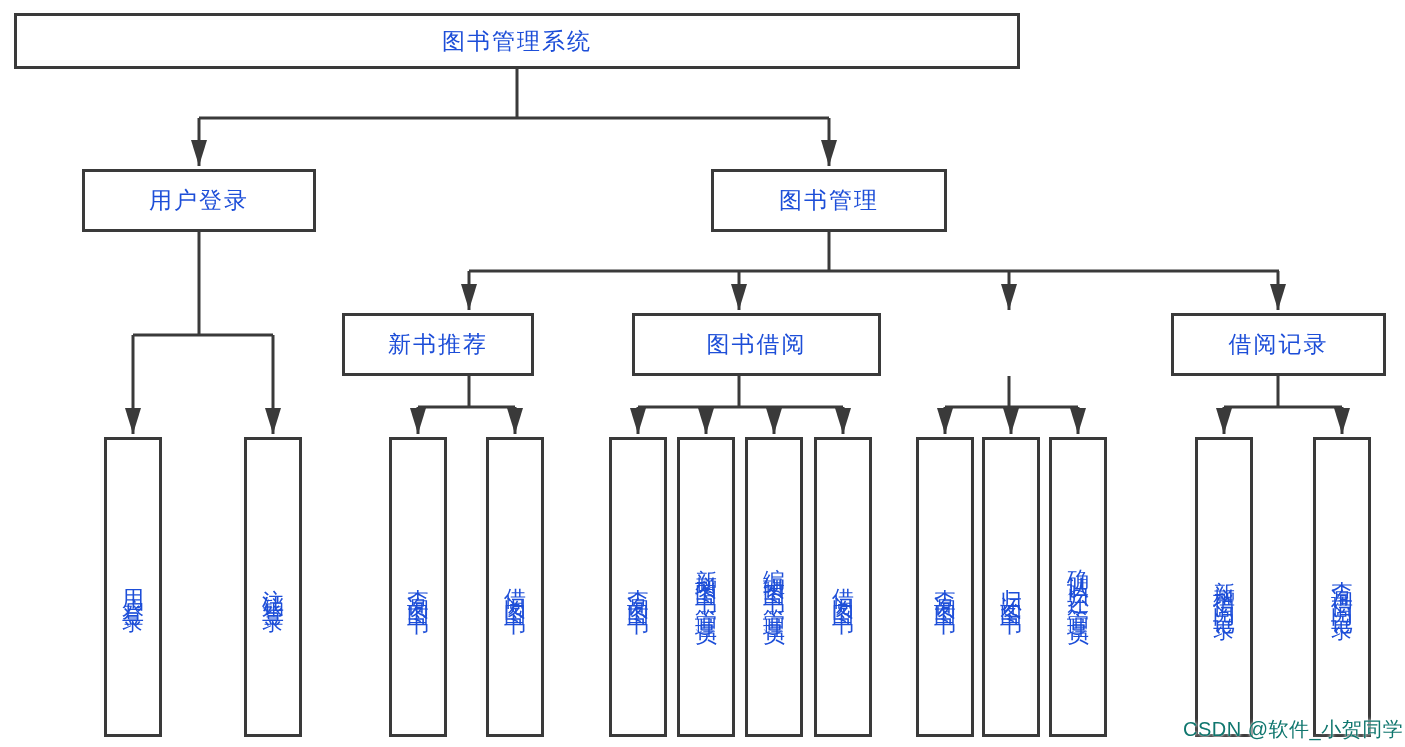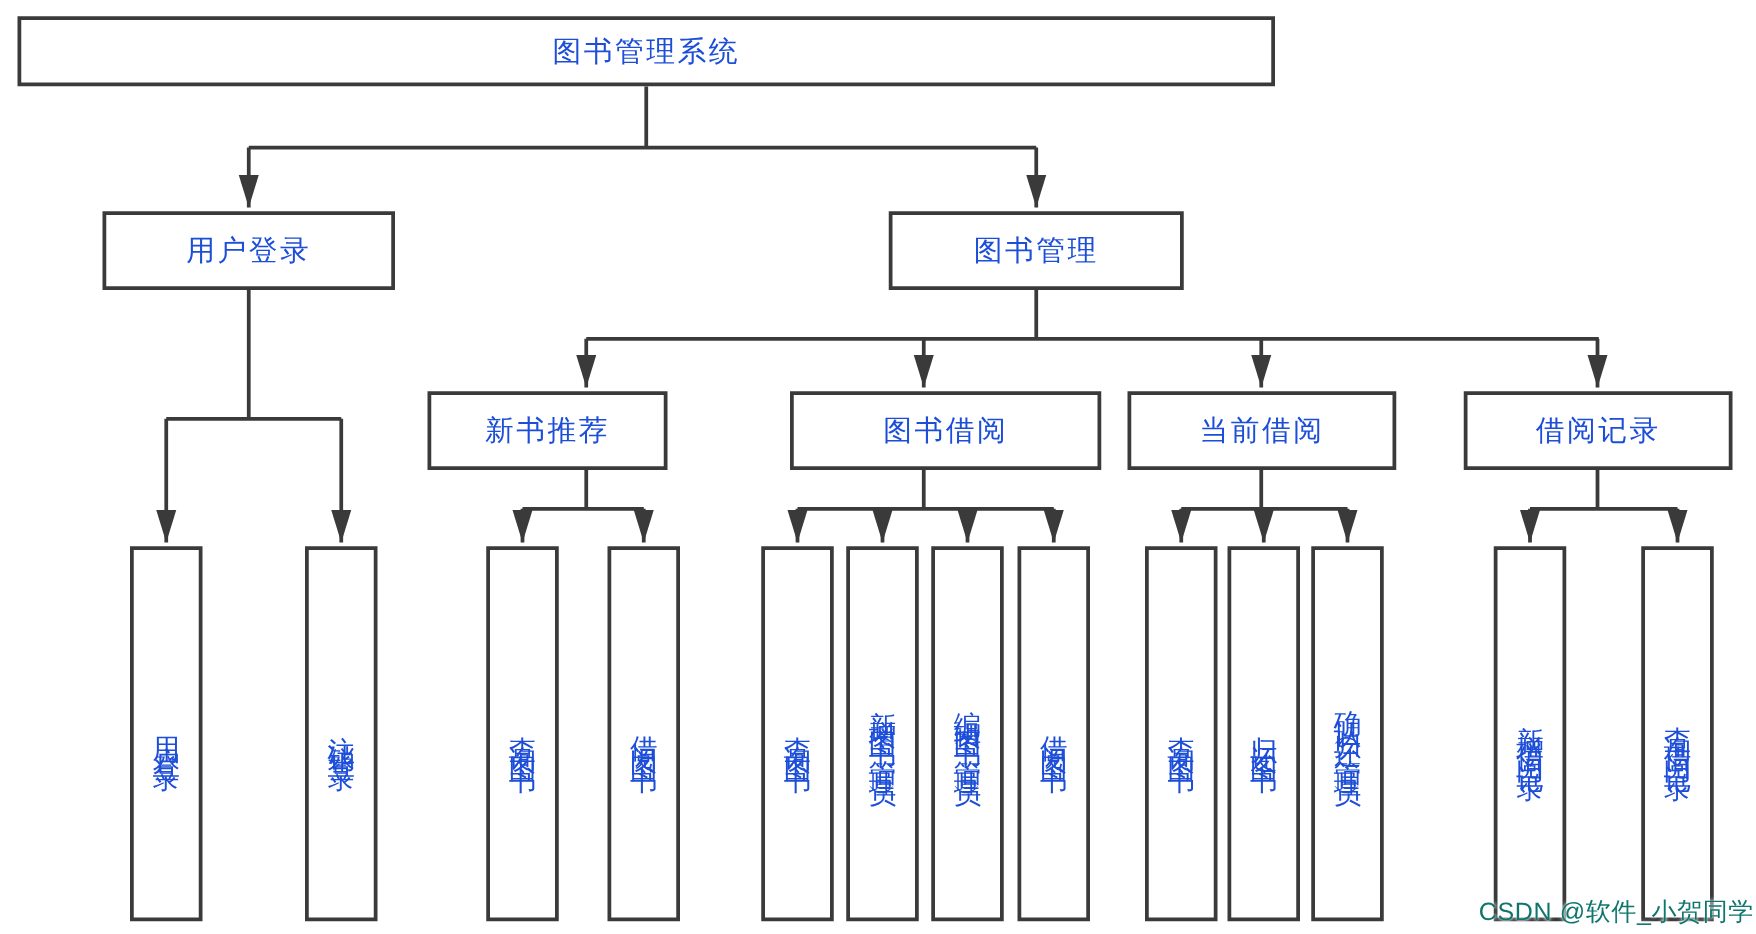--- a/index.html
+++ b/index.html
@@ -97,21 +97,20 @@
     </g>
   </svg>
 
   <div class="node h-node" style="left:14px; top:13px; width:1006px; height:56px;">图书管理系统</div>
 
   <div class="node h-node" style="left:82px; top:169px; width:234px; height:63px;">用户登录</div>
   <div class="node h-node" style="left:711px; top:169px; width:236px; height:63px;font-family:Liberation Serif, serif;">图书管理</div>
 
   <div class="node h-node" style="left:342px; top:313px; width:192px; height:63px;">新书推荐</div>
   <div class="node h-node" style="left:632px; top:313px; width:249px; height:63px;">图书借阅</div>
-  <div class="node h-node" style="left:902px; top:313px; width:215px; height:63px;">当前借阅</div>
   <div class="node h-node" style="left:1171px; top:313px; width:215px; height:63px;">借阅记录</div>
 
   <div class="node v-node" style="left:104px; top:437px; width:58px; height:300px;">用户登录</div>
   <div class="node v-node" style="left:244px; top:437px; width:58px; height:300px;">注销登录</div>
 
   <div class="node v-node" style="left:389px; top:437px; width:58px; height:300px;">查询图书</div>
   <div class="node v-node" style="left:486px; top:437px; width:58px; height:300px;">借阅图书</div>
 
   <div class="node v-node" style="left:609px; top:437px; width:58px; height:300px;">查询图书</div>
   <div class="node v-node" style="left:677px; top:437px; width:58px; height:300px;">新增图书（管理员）</div>

